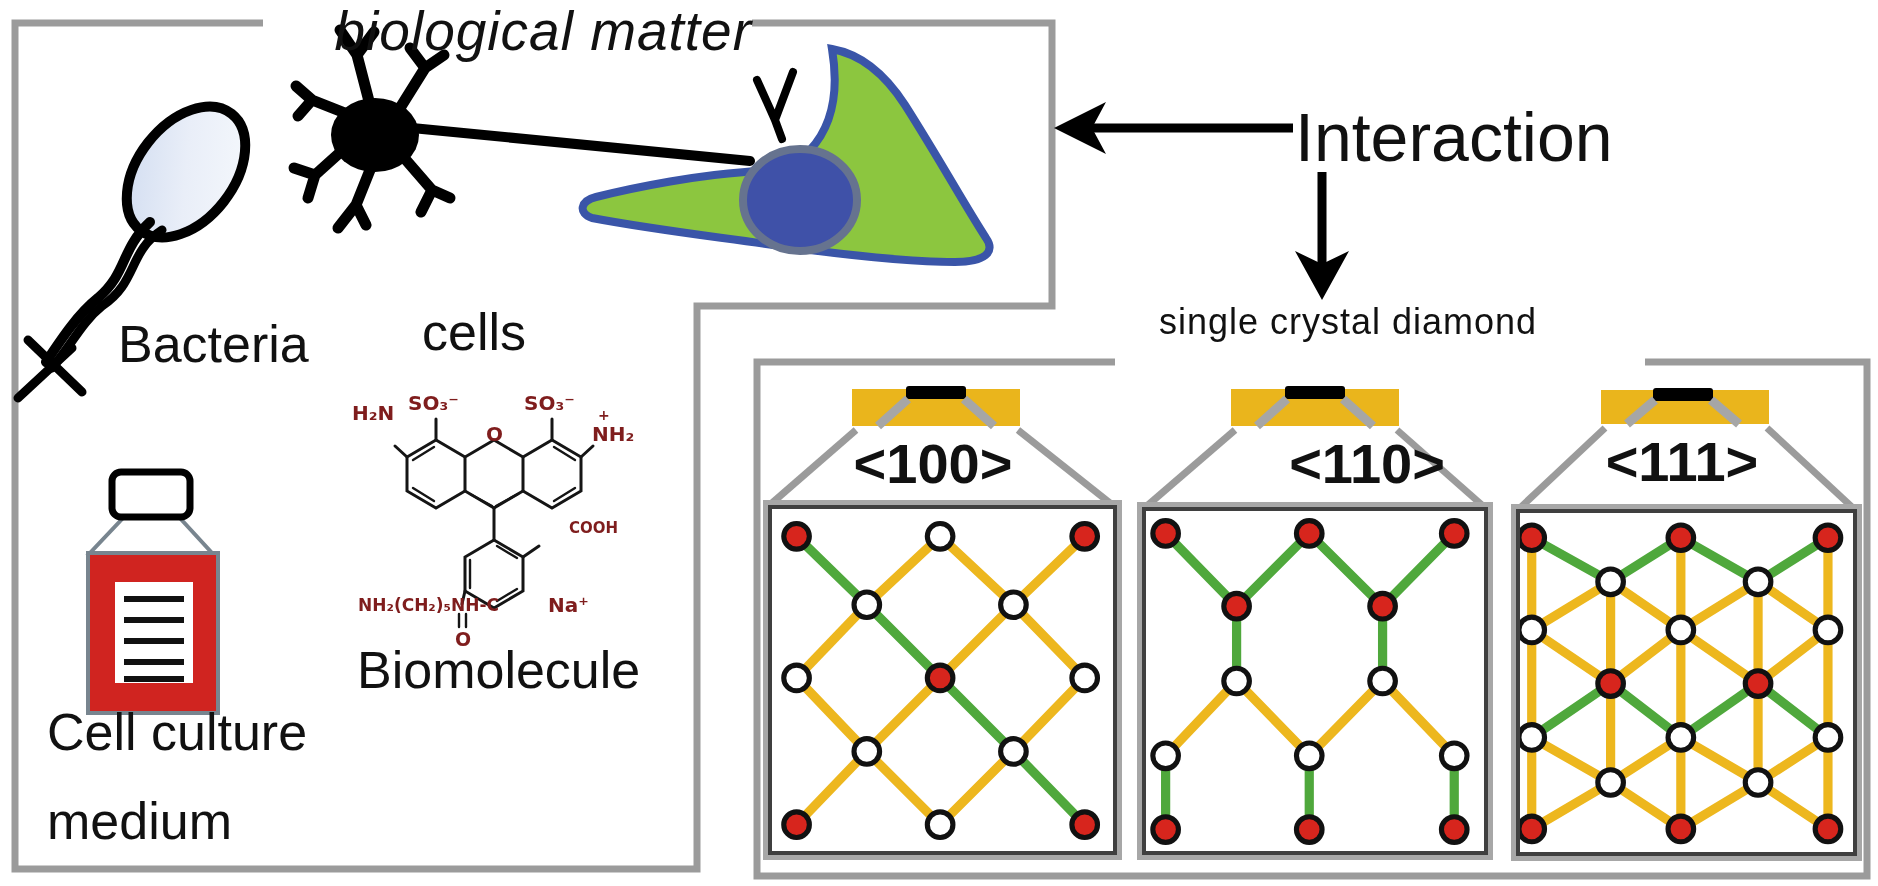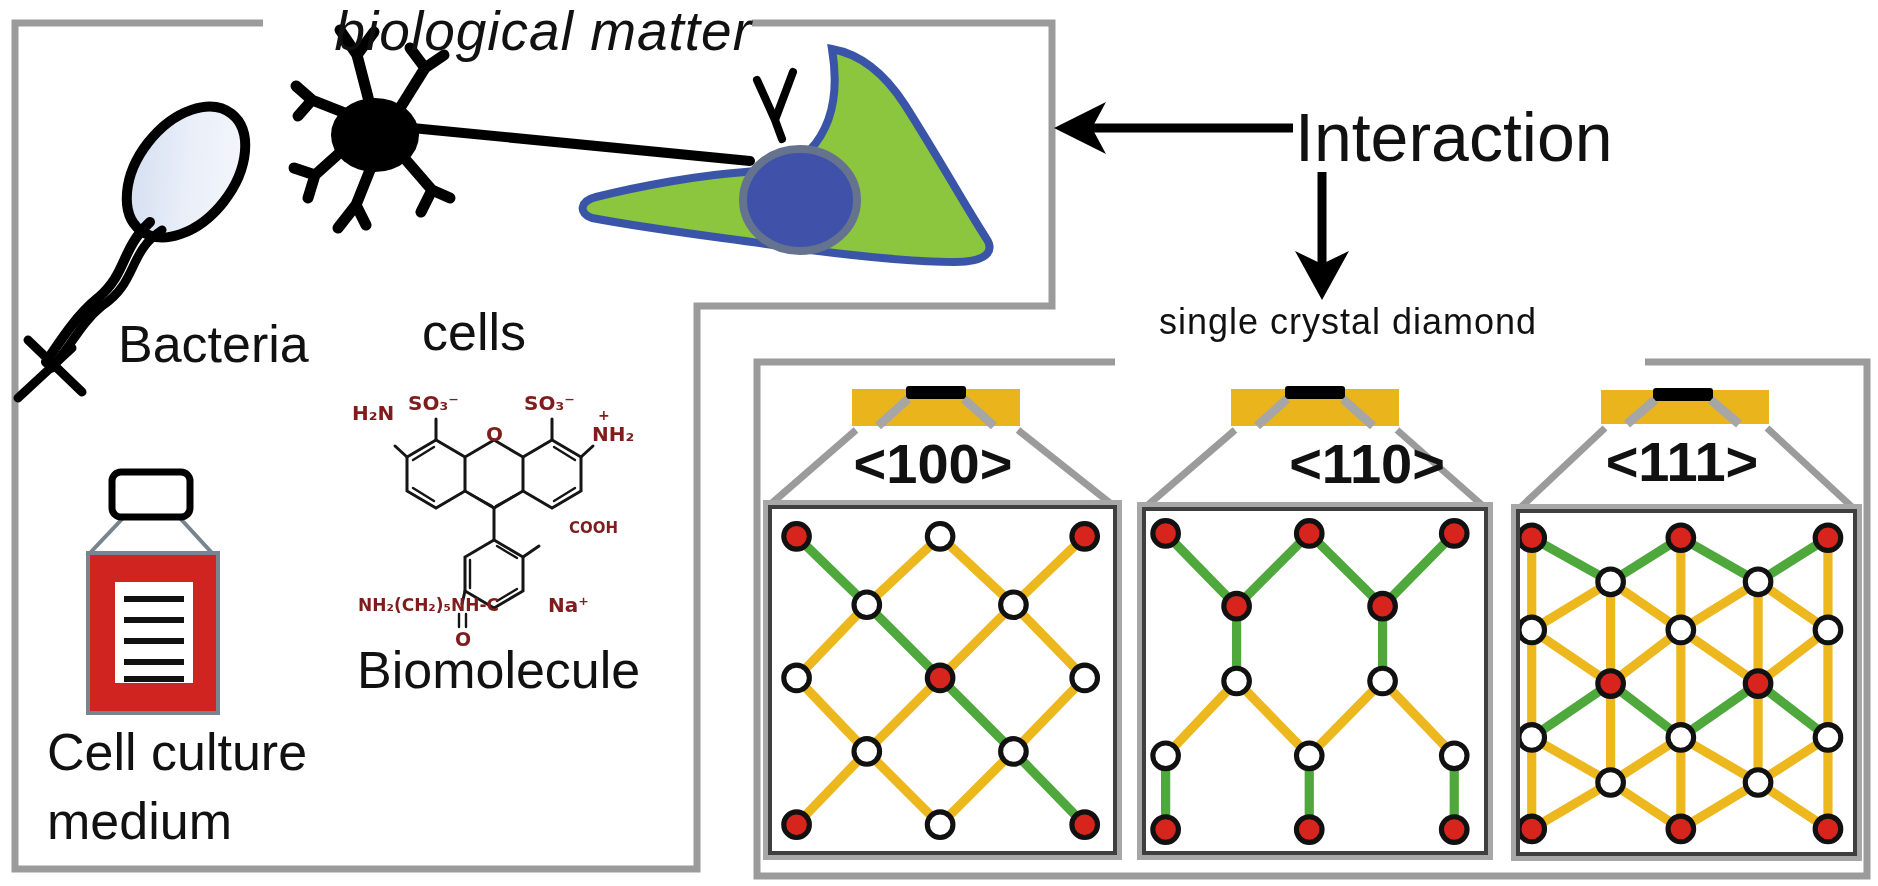--- a/index.html
+++ b/index.html
@@ -160,21 +160,21 @@
   </svg>
 
   <div class="lbl lbl-big" style="left:263px;top:4px;width:489px;text-align:right;font-style:italic;">biological matter</div>
 
   <div class="lbl lbl-med" style="left:118px;top:318px;">Bacteria</div>
 
   <div class="lbl lbl-med" style="left:422px;top:306px;">cells</div>
 
   <div class="lbl lbl-med" style="left:357px;top:644px;">Biomolecule</div>
 
-  <div class="lbl lbl-med" style="left:47px;top:726px;">Cell culture</div>
+  <div class="lbl lbl-med" style="left:47px;top:706px;">Cell culture</div>
   <div class="lbl lbl-med" style="left:47px;top:795px;">medium</div>
 
   <div class="lbl lbl-interact" style="left:1295px;top:95px;">Interaction</div>
 
   <div class="lbl lbl-big" style="left:1058px;top:304px;width:580px;text-align:center;font-size:36px;">single crystal diamond</div>
 
   <div class="lbl lbl-orient" style="left:823px;top:436px;">&lt;100&gt;</div>
   <div class="lbl lbl-orient" style="left:1257px;top:436px;">&lt;110&gt;</div>
   <div class="lbl lbl-orient" style="left:1572px;top:434px;">&lt;111&gt;</div>
 

